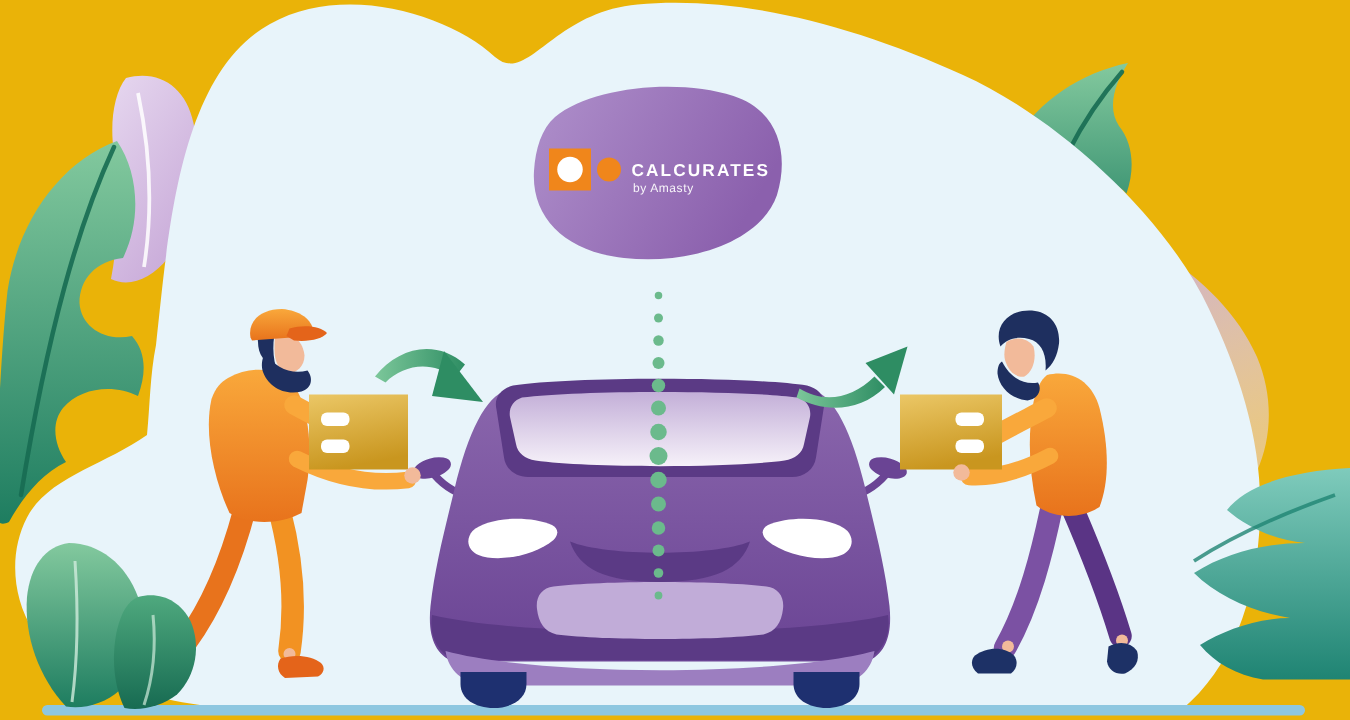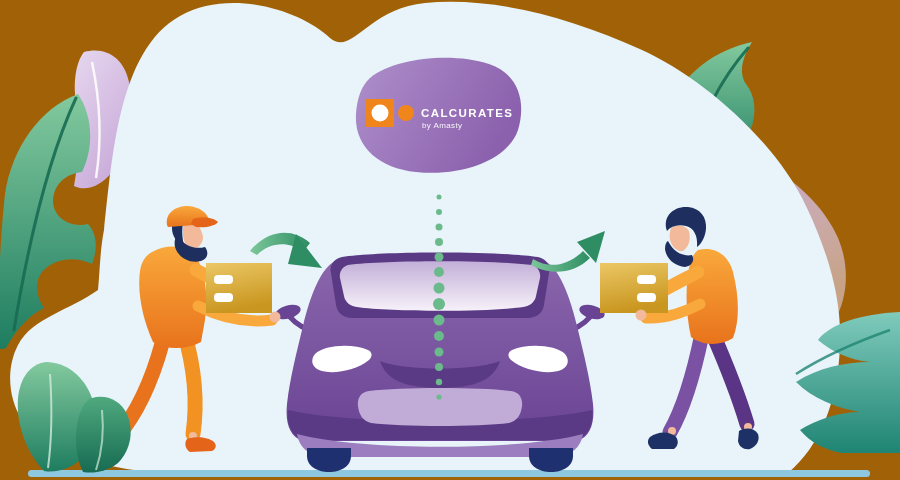--- a/index.html
+++ b/index.html
@@ -1,16 +1,16 @@
 <!DOCTYPE html>
 <html><head>
 <meta charset="utf-8">
 <style>
   html,body{margin:0;padding:0;background:#fff;}
-  .stage{position:relative;width:900px;height:480px;overflow:hidden;background:#a16207;
+  .stage{position:relative;width:900px;height:480px;overflow:hidden;background:#eab308;
          font-family:"Liberation Sans",sans-serif;}
   svg{display:block}
   text.brand{font-family:"Liberation Sans",sans-serif;font-weight:bold;font-size:11.5px;letter-spacing:1.4px;}
   text.sub{font-family:"Liberation Sans",sans-serif;font-size:8px;letter-spacing:.4px;opacity:.92;}
 </style>
 </head>
 <body>
 
 <div class="stage">
 <svg width="900" height="480" viewBox="0 0 900 480">

